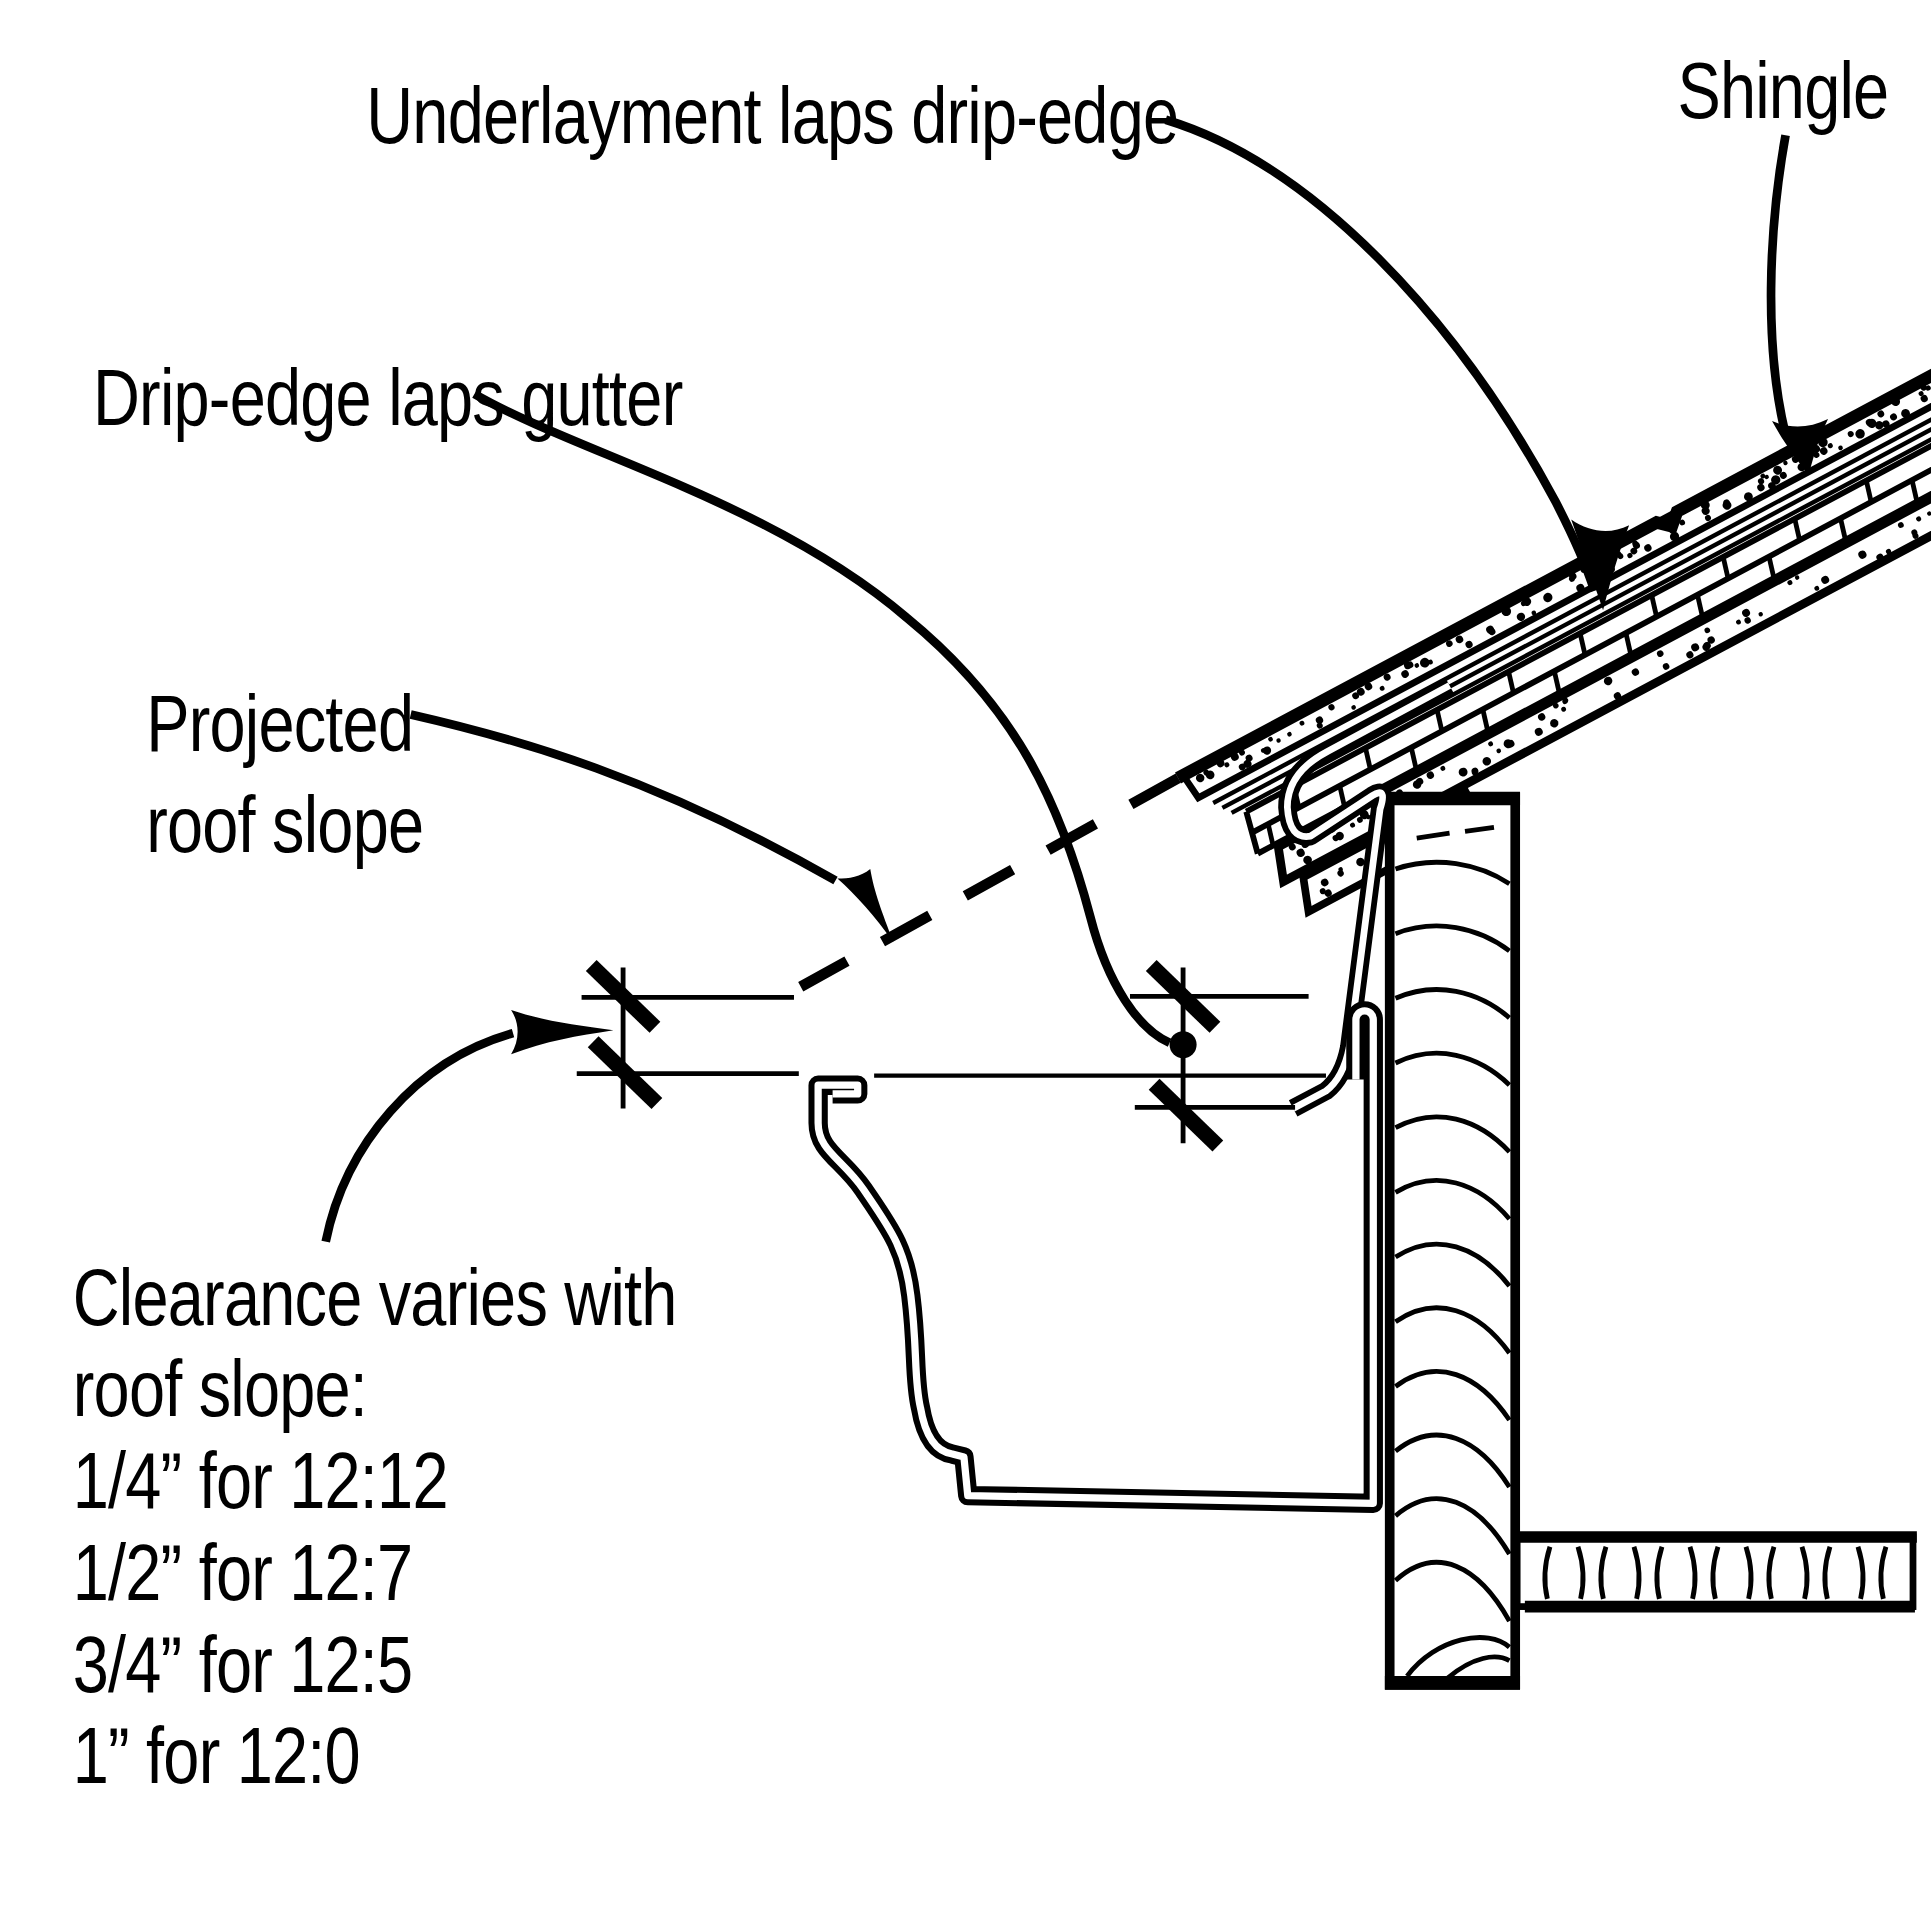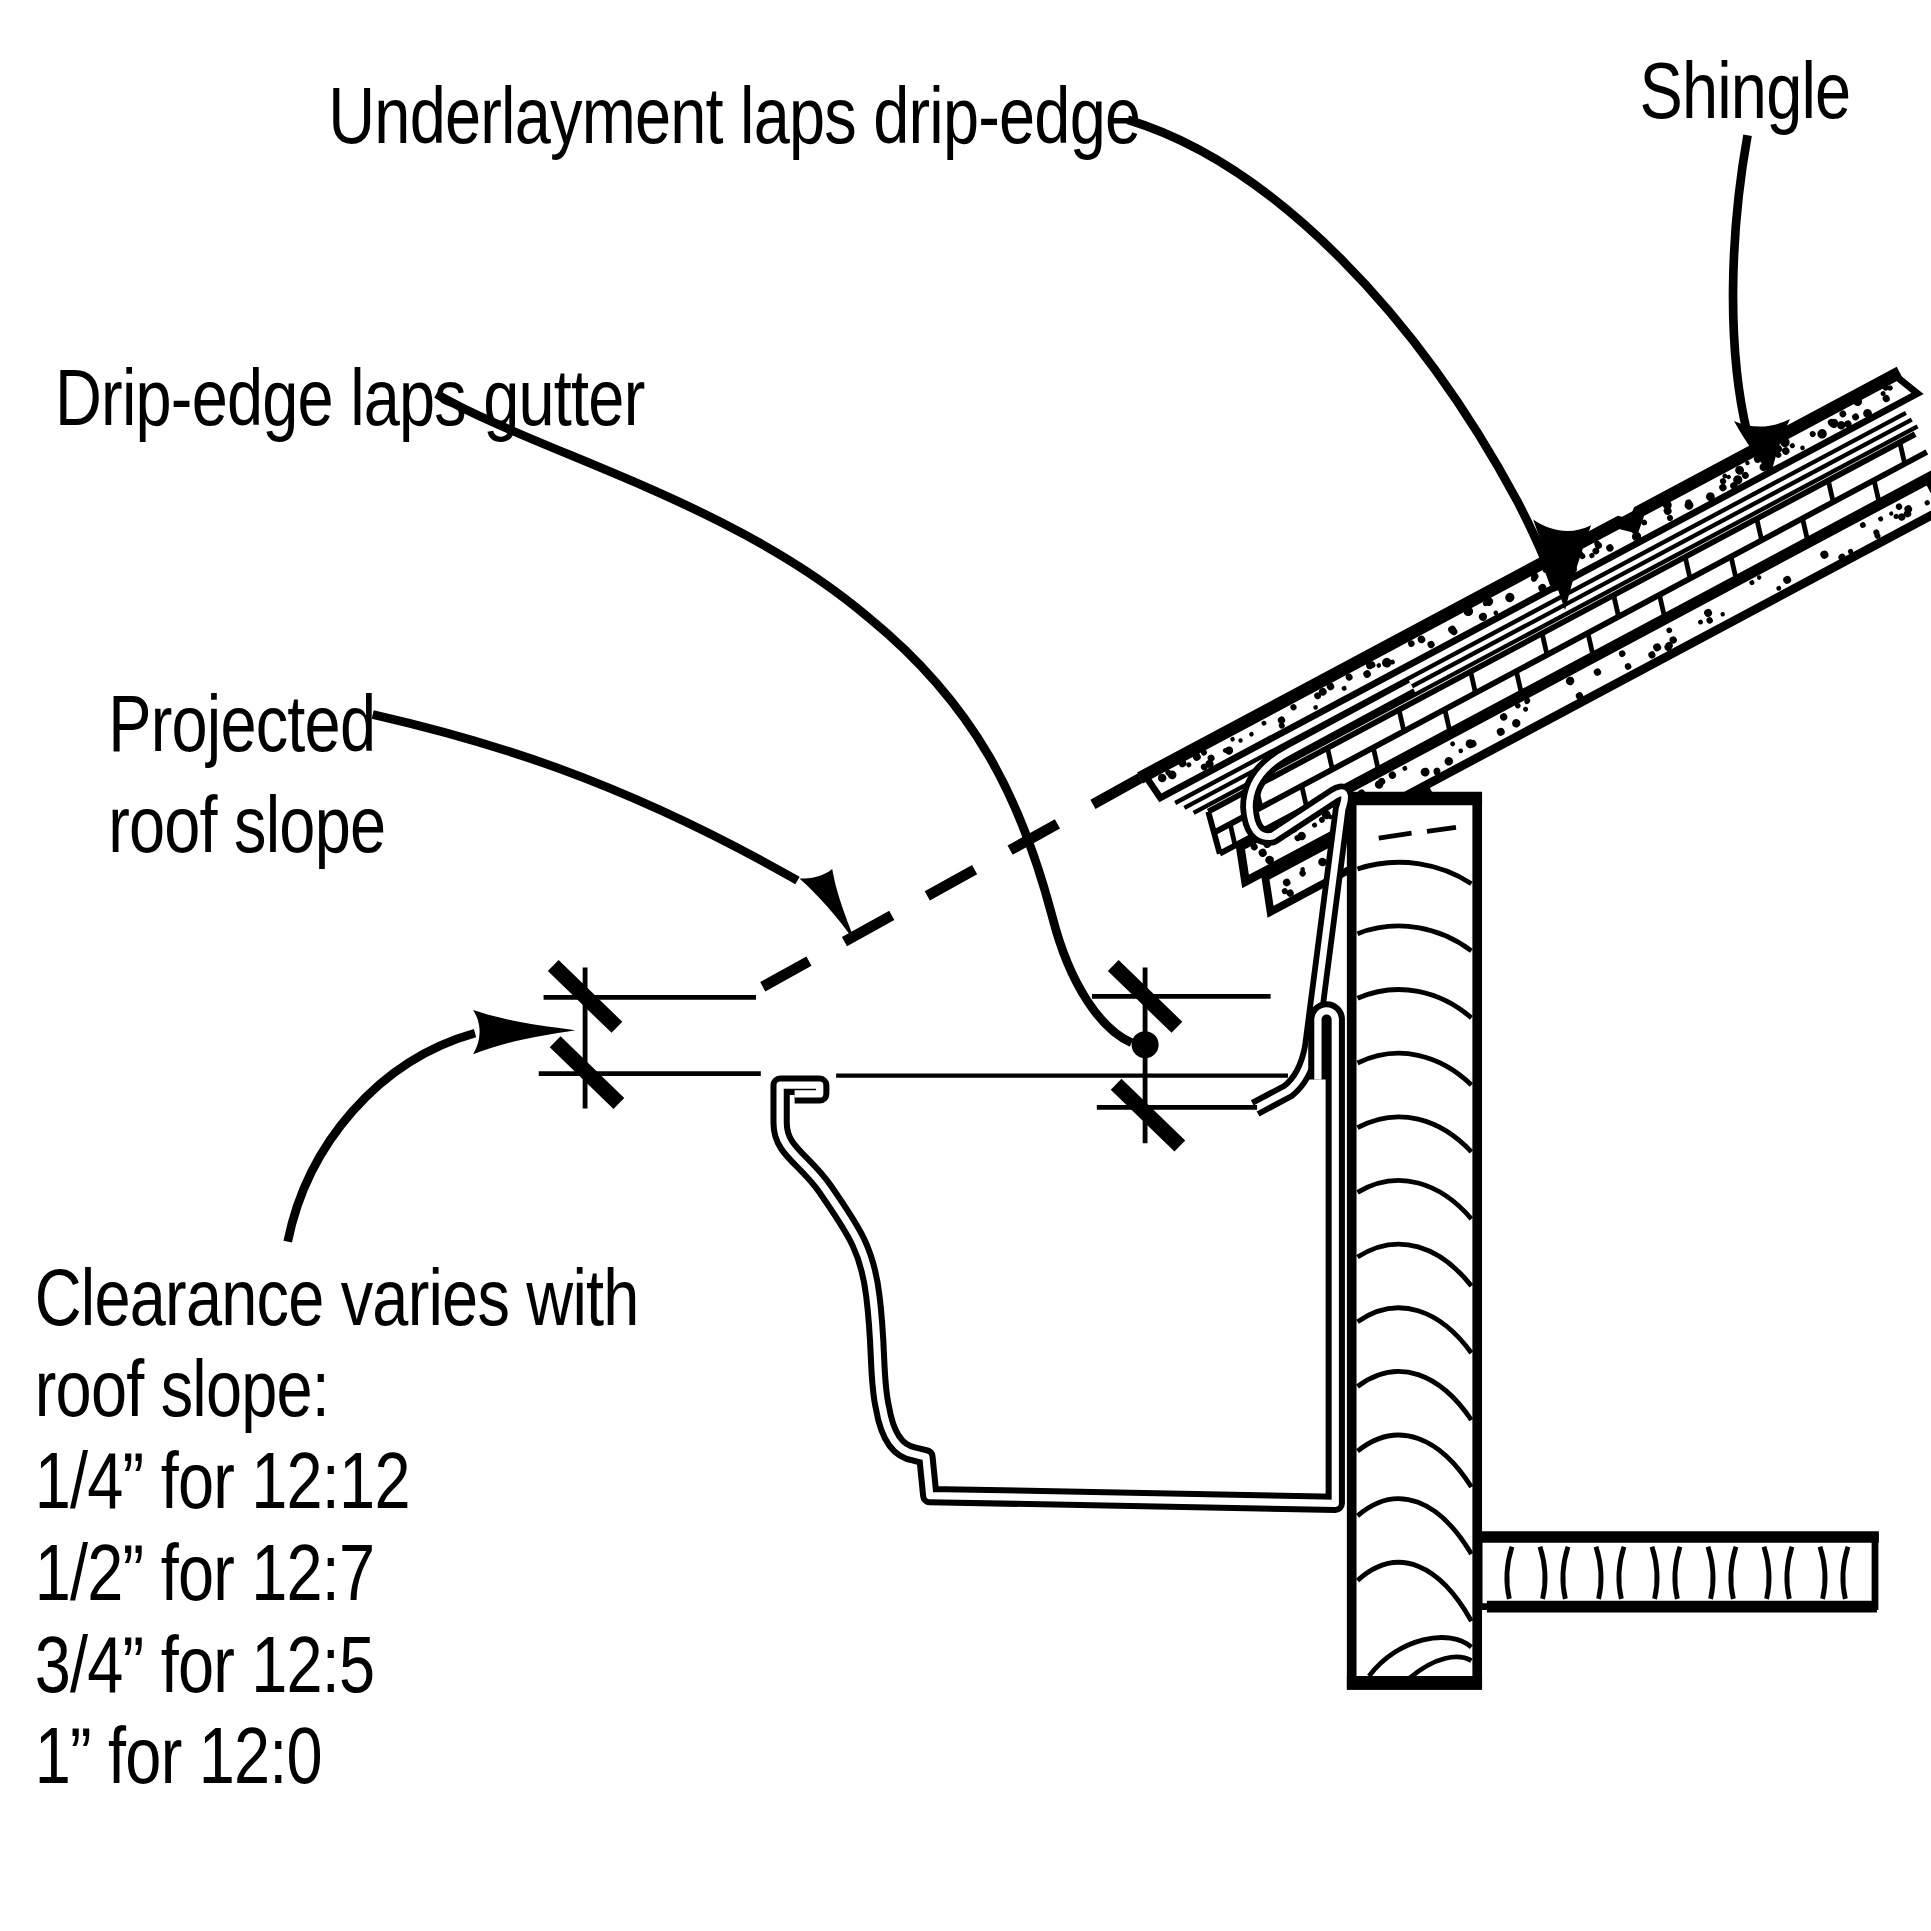--- a/index.html
+++ b/index.html
@@ -1,16 +1,16 @@
 <!DOCTYPE html>
 <html><head>
 <meta charset="utf-8">
 <style>
   html,body{margin:0;padding:0;background:#ffffff;}
-  .stage{width:1627px;height:1931px;position:relative;background:#fff;}
+  .stage{width:1627px;height:1931px;position:relative;background:#fff;margin-left:38px;}
   svg{display:block;}
   text{font-family:"Liberation Sans","DejaVu Sans",sans-serif;
        font-size:82px;fill:#000;letter-spacing:-1px;}
   .lbl{white-space:pre;}
 </style>
 </head>
 <body>
 
 <div class="stage">
 <svg viewBox="0 0 2000 2000" width="1931" height="1931">

